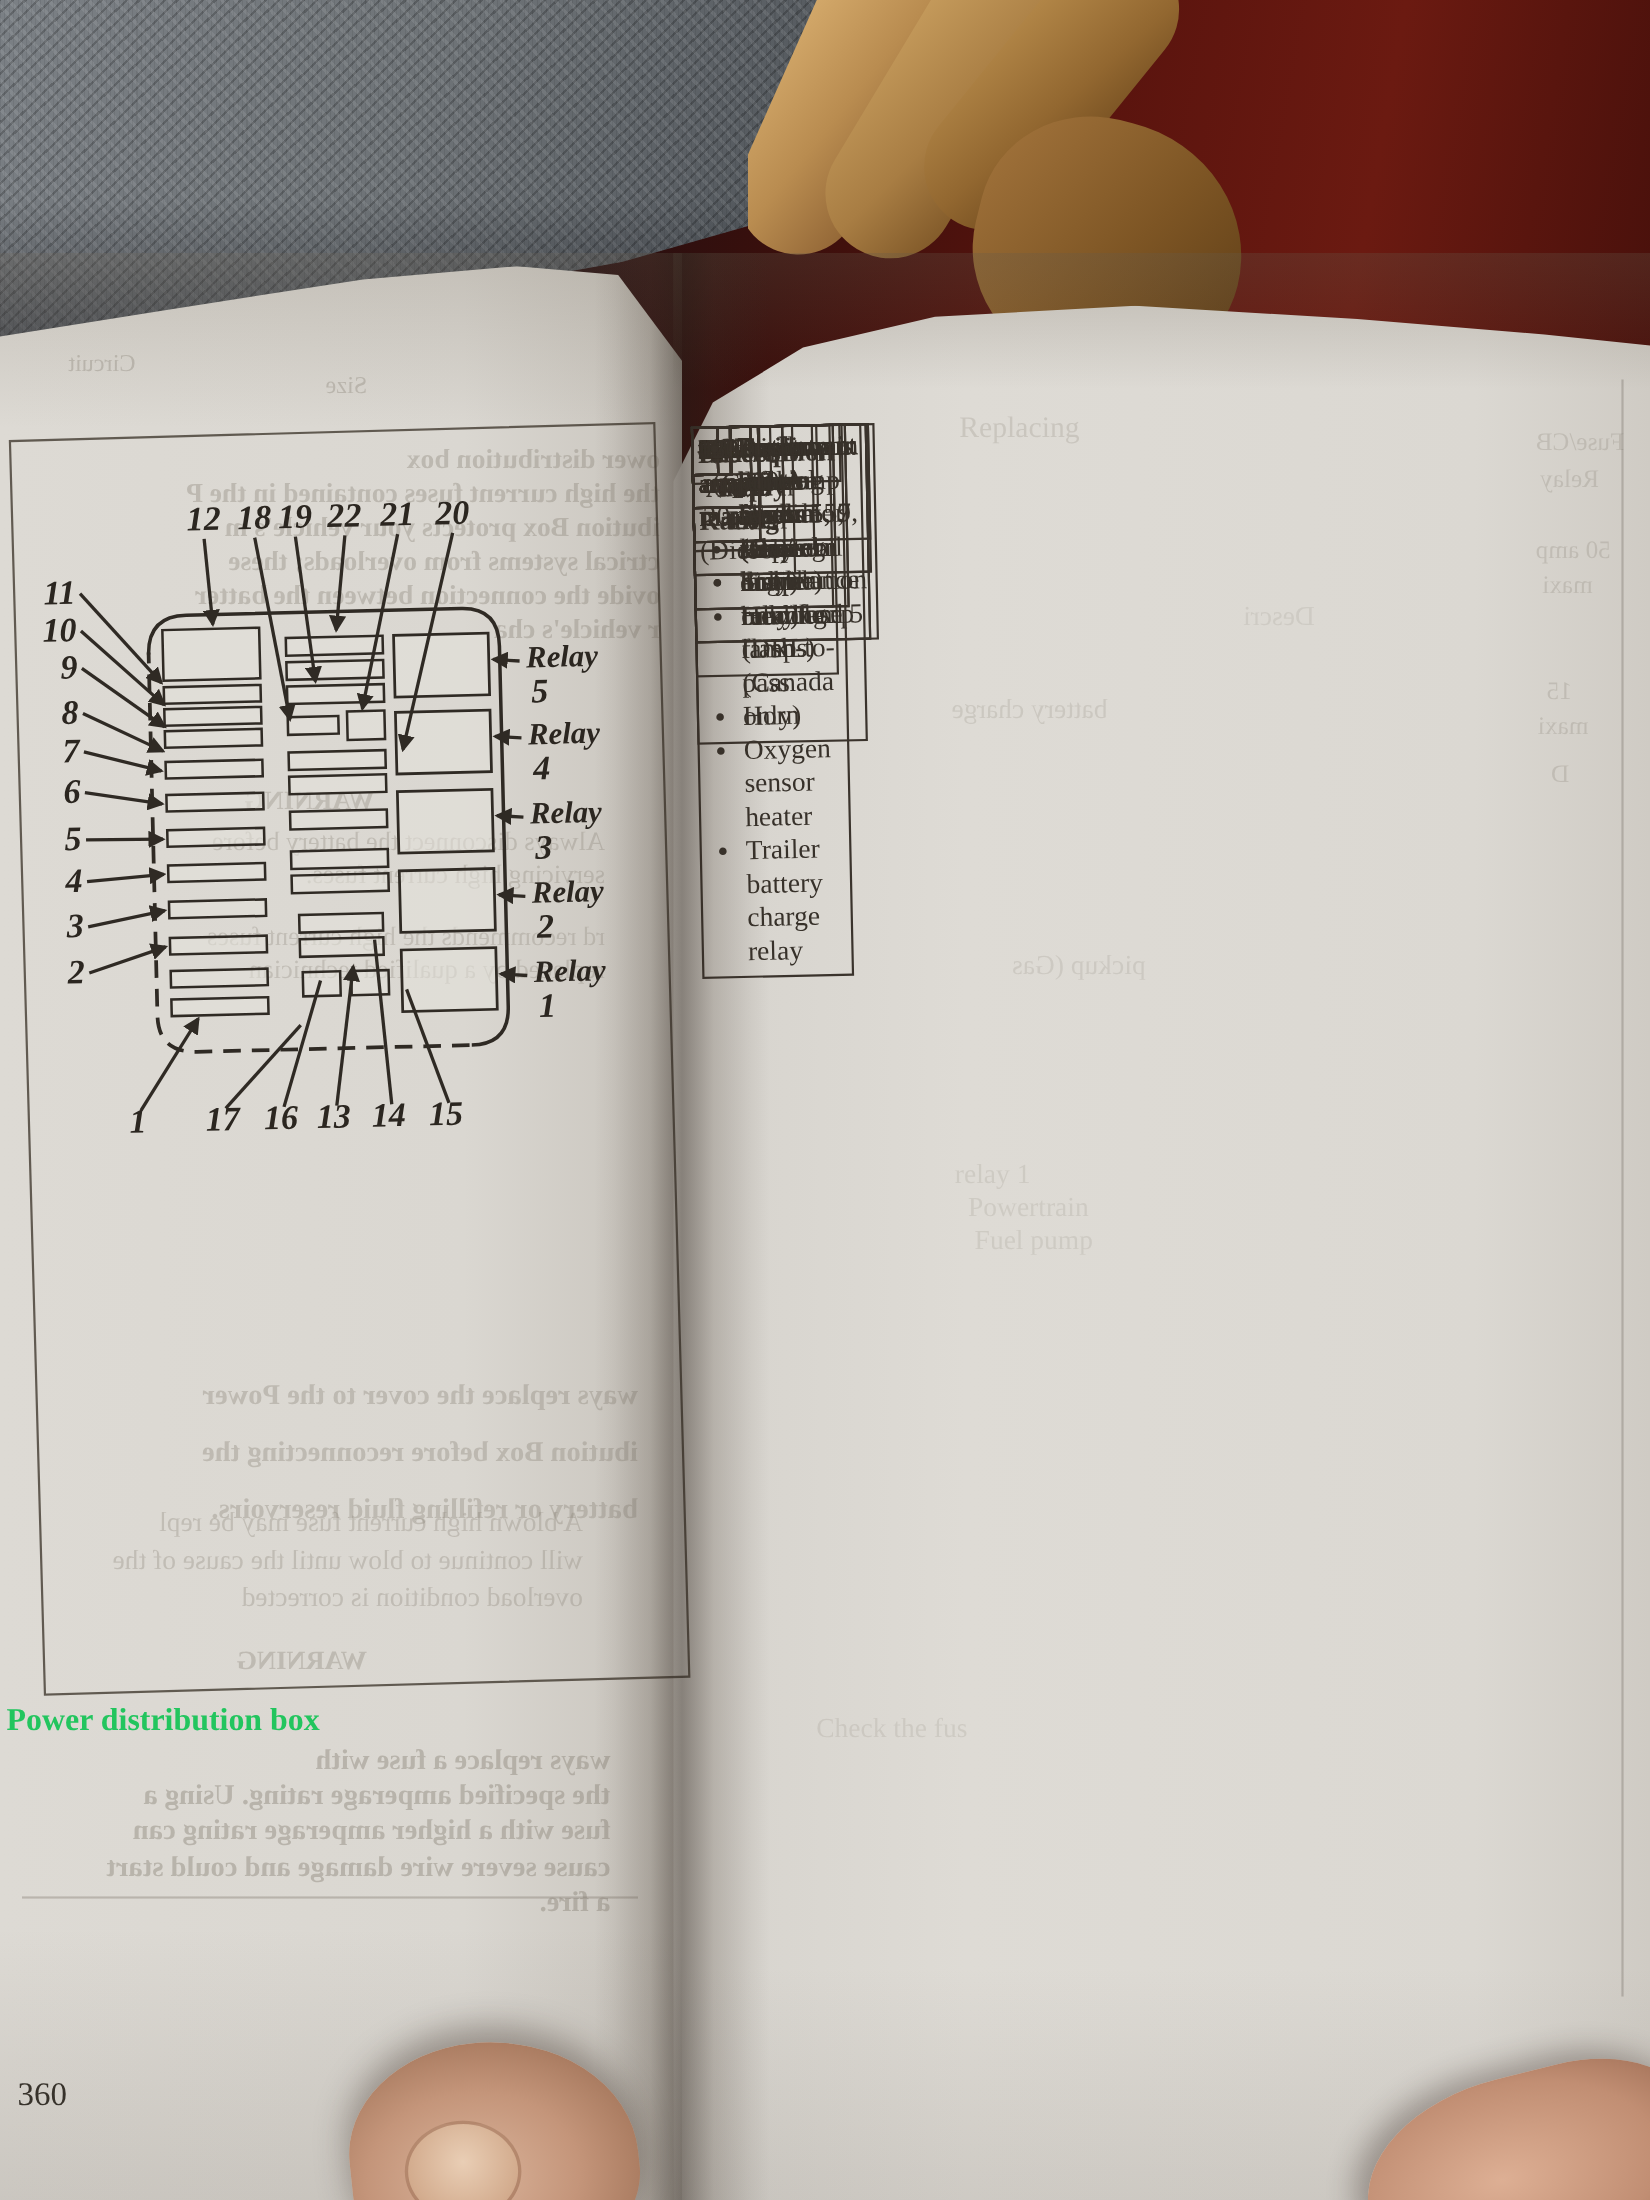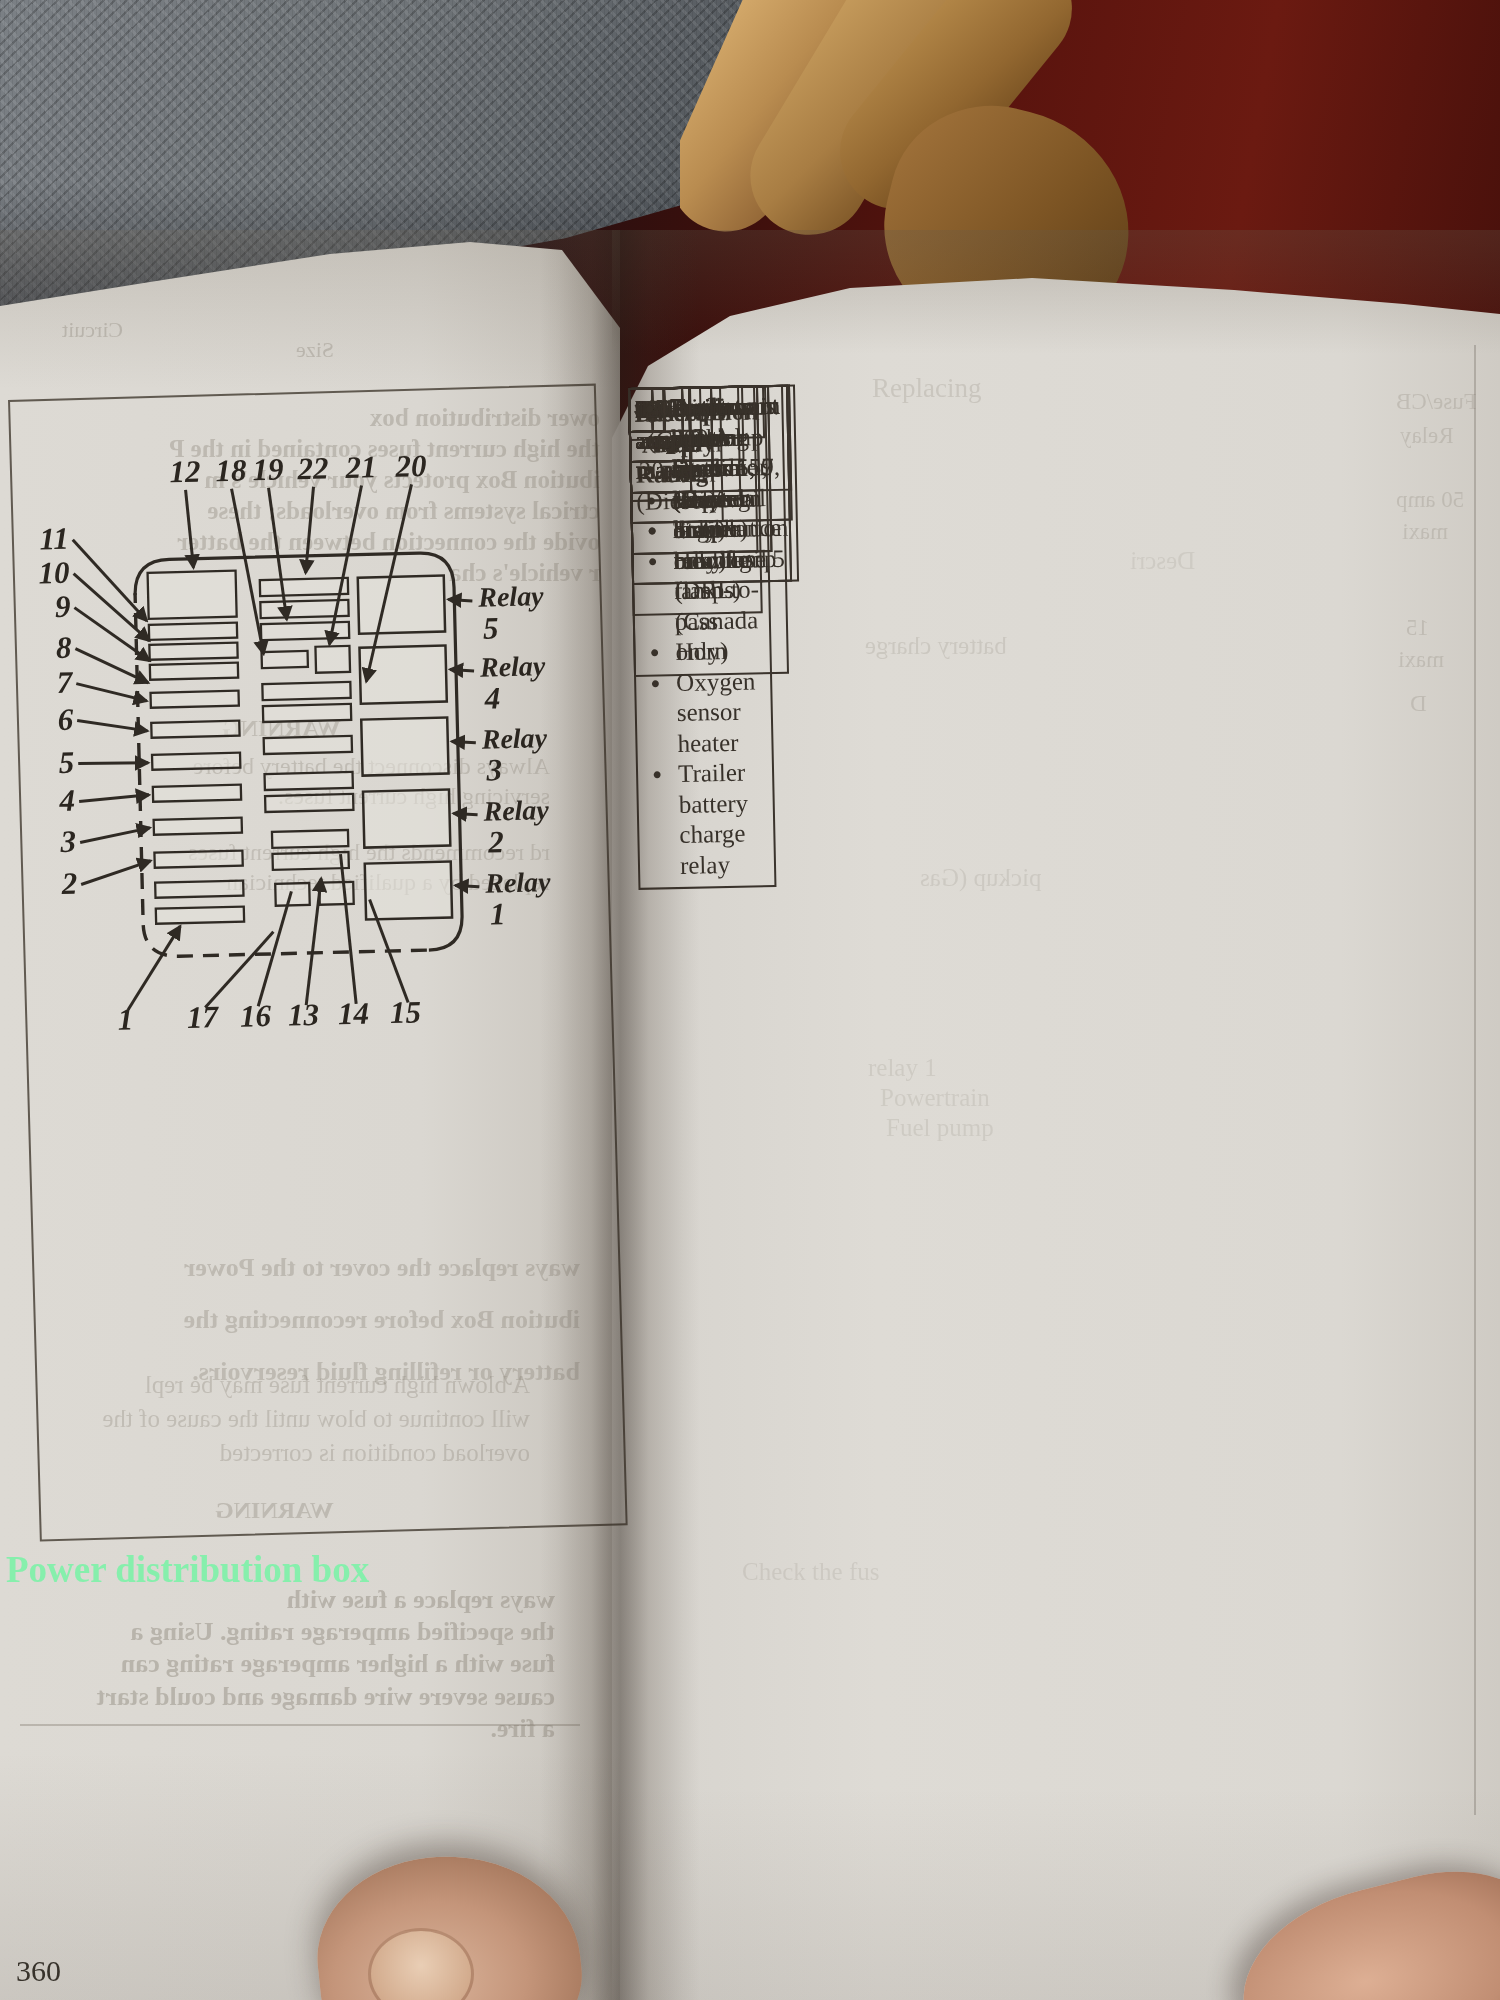--- a/index.html
+++ b/index.html
@@ -71,21 +71,21 @@
   .bleed-rule { background:rgba(120,112,100,.35); z-index:3; }
 
   
   .fig-frame { left:8px; top:400px; width:588px; height:1142px;
     border:2px solid rgba(62,54,44,.78); transform:rotate(-1.6deg); transform-origin:0 0; z-index:4; }
   .diagram { left:16px; top:428px; width:584px; height:648px; transform:rotate(-1.4deg);
     transform-origin:0 0; z-index:5; }
   .diagram text { font-family:"Liberation Serif", serif; fill:#2b2620; }
   .num-label { font-size:31px; font-weight:bold; font-style:italic; }
   .relay-word { font-size:28px; font-weight:bold; font-style:italic; }
-  .caption { left:6px; top:1548px; font-size:37px; font-weight:bold; color:#86efac; z-index:5; }
+  .caption { left:6px; top:1548px; font-size:29px; font-weight:bold; color:#22c55e; z-index:5; }
   .pageno { font-size:30px; color:#37322b; z-index:5; }
 
   
   .table-wrap { left:628px; top:388px; width:760px; transform:rotate(-1.2deg);
     transform-origin:0 0; z-index:5; }
   table.fuse { border-collapse:collapse; width:100%; table-layout:fixed;
     font-family:"Liberation Serif", serif; font-size:25px; line-height:1.22; color:#37312a; }
   table.fuse col.c1 { width:148px; } table.fuse col.c2 { width:214px; }
   table.fuse th, table.fuse td { border:2.5px solid #3a332c; vertical-align:top; }
   table.fuse th { text-align:center; font-weight:bold; white-space:pre-line; padding:9px 4px; vertical-align:middle; }
@@ -306,21 +306,21 @@
         <line x1="175" y1="584" x2="245" y2="510"></line>
         <line x1="228" y1="584" x2="264" y2="470"></line>
         <line x1="276" y1="584" x2="294" y2="458" marker-end="url(#ah)"></line>
         <line x1="326" y1="584" x2="314" y2="434"></line>
         <line x1="378" y1="584" x2="342" y2="480"></line>
       </g>
     </g>
   </svg>
 
   <div class="caption">Power distribution box</div>
-  <div class="pageno" style="left:16px;top:1954px;">360</div>
+  <div class="pageno" style="left:16px;top:1888px;">360</div>
   <div class="pageno" style="left:1456px;top:1936px;">3</div>
 
   <div class="table-wrap">
     <table class="fuse">
       <colgroup>
           <col class="c1">
           <col class="c2">
           <col class="c3">
         </colgroup>
       <thead>

